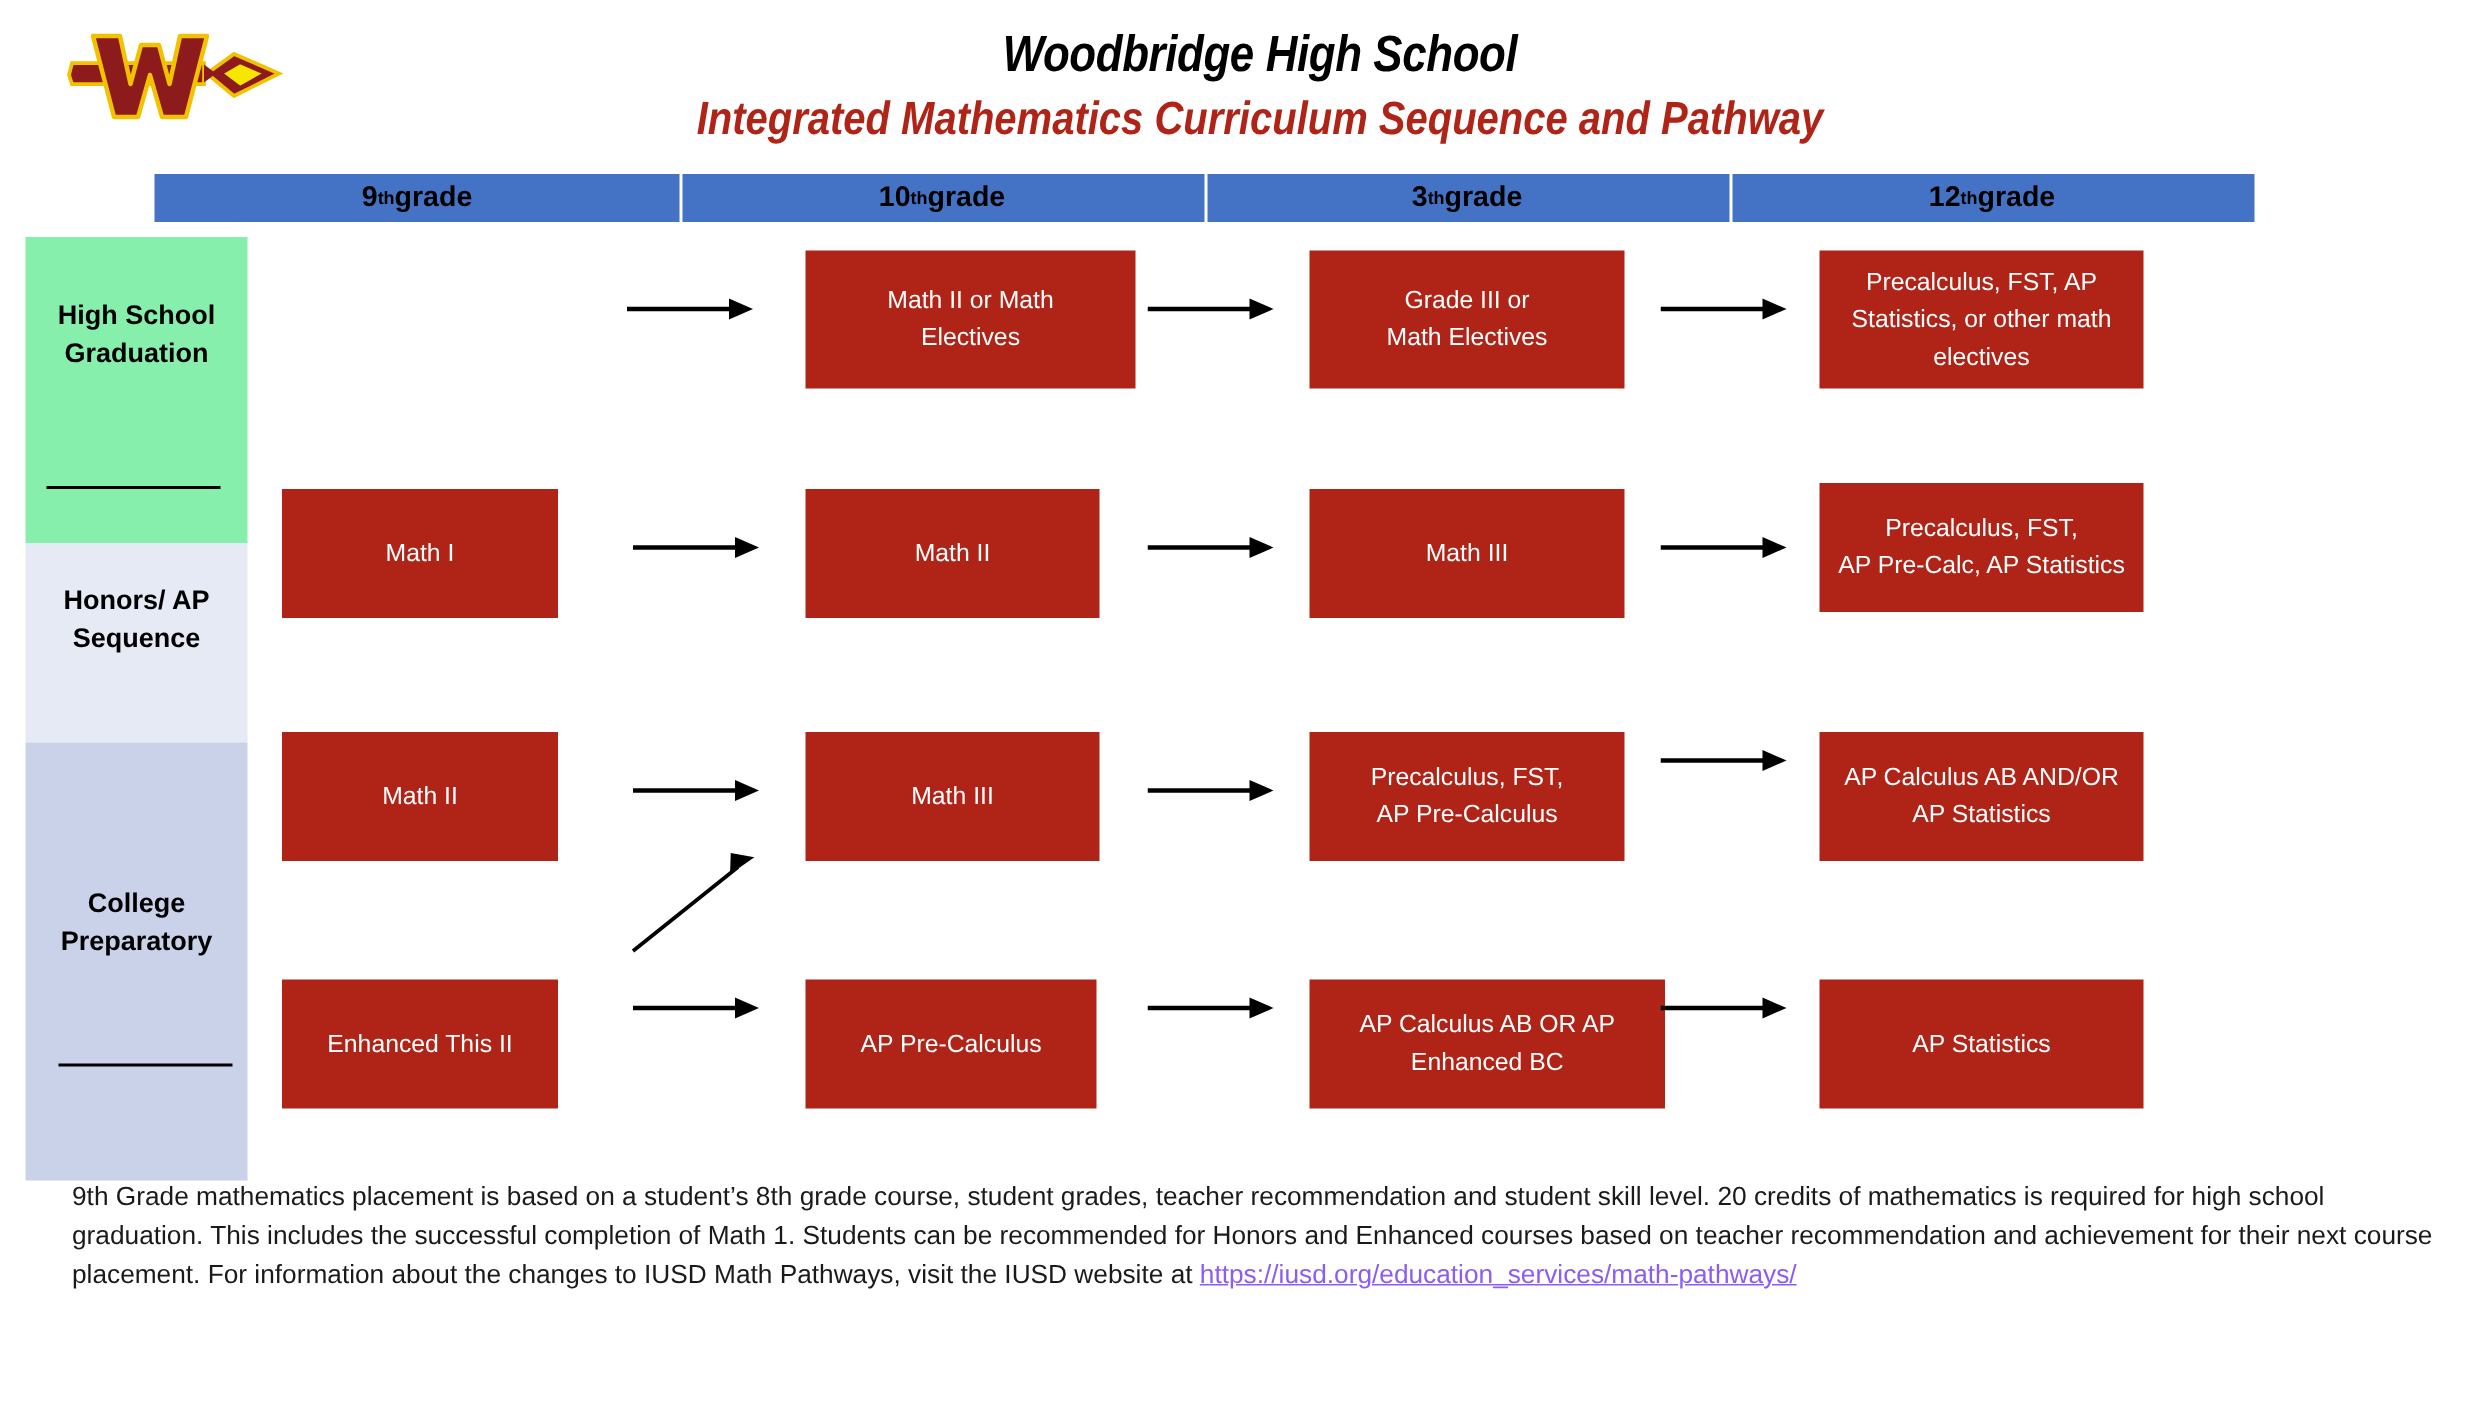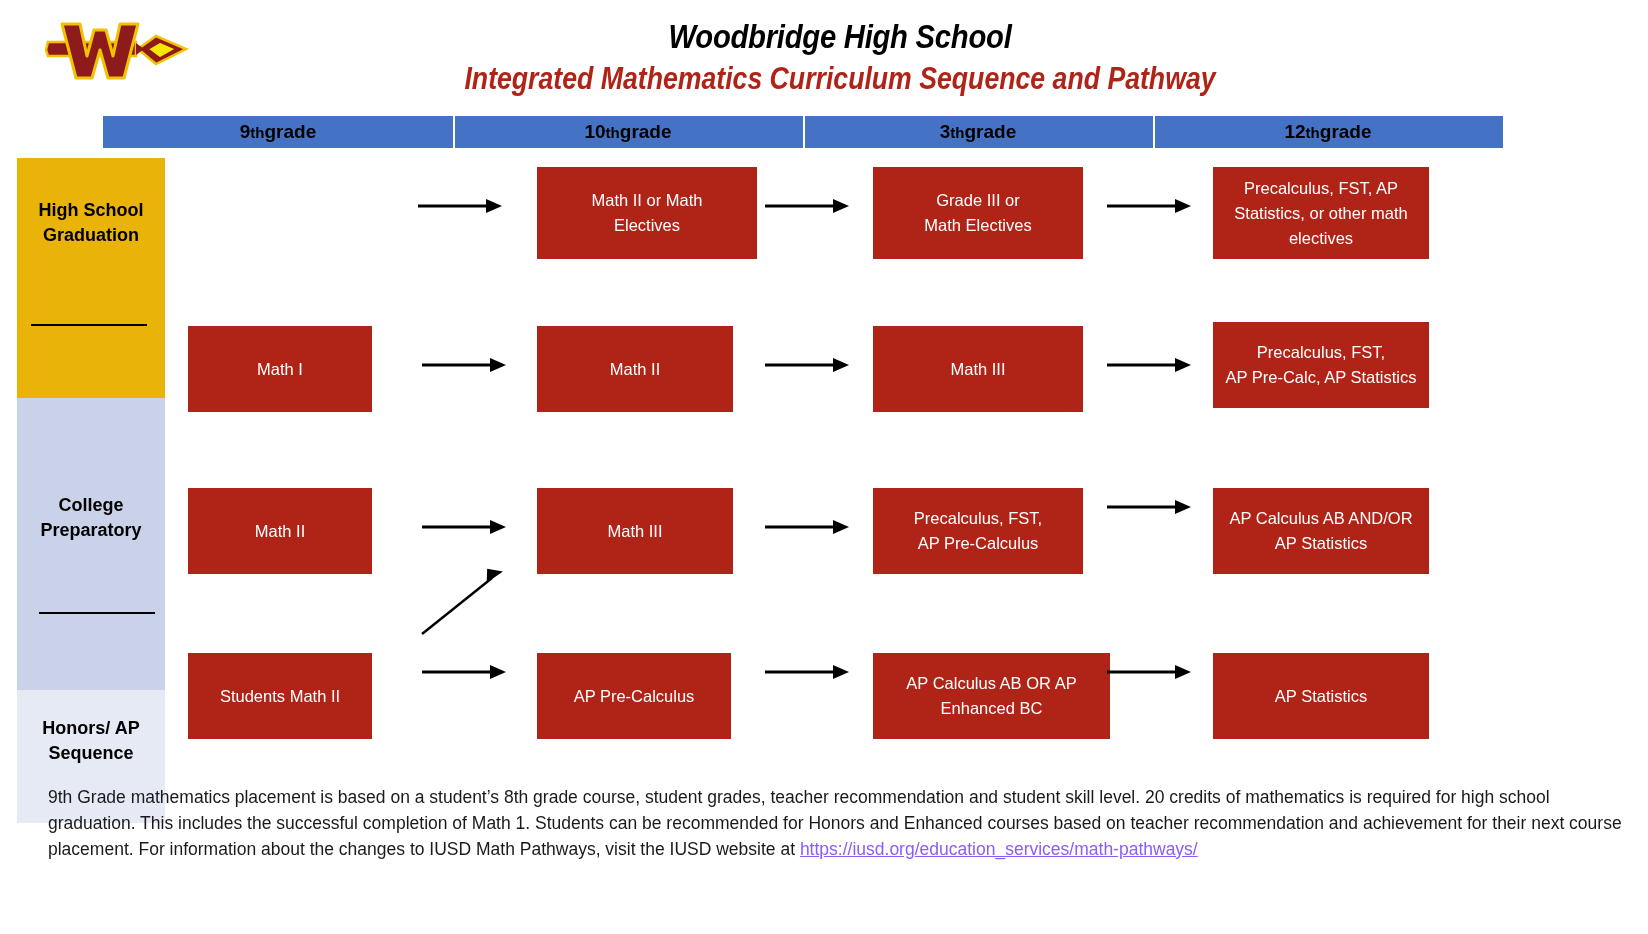--- a/index.html
+++ b/index.html
@@ -74,21 +74,21 @@
     position: relative;
   }
   .grade-cell + .grade-cell::before {
     content: "";
     position: absolute;
     left: 0; top: -1px;
     width: 2px; height: 34px;
     background: #ffffff;
   }
   .grade-cell sup {
-    font-size: 15px;
+    font-size: 12px;
     vertical-align: super;
   }
 
   
   #sidebar {
     position: absolute;
     left: 17px; top: 158px;
     width: 148px;
   }
   .sidebar-band {
@@ -189,42 +189,42 @@
   </div>
   <div class="grade-cell">
     <span>12</span>
       <sup>th</sup>
       <span> grade</span>
   </div>
 </div>
 
 <div id="sidebar">
 
-  <div class="sidebar-band" style="height:240px; background:#eab308;padding-left:12px;">
+  <div class="sidebar-band" style="height:204px; background:#86efac;padding-left:12px;">
     <div class="band-label" style="top:40px;">
       <div>High School</div>
       <div>Graduation</div>
     </div>
     <div class="band-rule" style="left:14px; width:116px; top:166px;"></div>
+  </div>
+
+  <div class="sidebar-band" style="height:133px; background:#E6EAF4;">
+    <div class="band-label" style="top:26px;">
+      <div>Honors/ AP</div>
+      <div>Sequence</div>
+    </div>
   </div>
 
   <div class="sidebar-band" style="height:292px; background:#C9D2E8;">
     <div class="band-label" style="top:95px;">
       <div>College</div>
       <div>Preparatory</div>
     </div>
     <div class="band-rule" style="left:22px; width:116px; top:214px;"></div>
   </div>
-
-  <div class="sidebar-band" style="height:133px; background:#E6EAF4;">
-    <div class="band-label" style="top:26px;">
-      <div>Honors/ AP</div>
-      <div>Sequence</div>
-    </div>
-  </div>
 </div>
 
 <div id="flow">
 
 
   <svg class="arrow" style="left:418px; top:196px;" width="86" height="20" viewBox="0 0 86 20">
     <line x1="0" y1="10" x2="70" y2="10" stroke="#000" stroke-width="3"></line>
     <path d="M68 3 L84 10 L68 17 Z" fill="#000"></path>
   </svg>
 
@@ -330,21 +330,21 @@
       <div>AP Statistics</div>
     </div>
   </div>
 
   <svg class="arrow" style="left:418px; top:566px;" width="92" height="72" viewBox="0 0 92 72">
     <line x1="4" y1="68" x2="74" y2="12" stroke="#000" stroke-width="2.5"></line>
     <path d="M70 18 L84 4 L68 4 Z" fill="#000" transform="rotate(10 76 10)"></path>
   </svg>
 
   <div class="course-box" style="left:188px; top:653px; width:184px; height:86px;">
-    <div>Students Math II</div>
+    <div>Enhanced This II</div>
   </div>
 
   <svg class="arrow" style="left:422px; top:662px;" width="86" height="20" viewBox="0 0 86 20">
     <line x1="0" y1="10" x2="70" y2="10" stroke="#000" stroke-width="3"></line>
     <path d="M68 3 L84 10 L68 17 Z" fill="#000"></path>
   </svg>
 
   <div class="course-box" style="left:537px; top:653px; width:194px; height:86px;">
     <div>AP  Pre-Calculus</div>
   </div>

